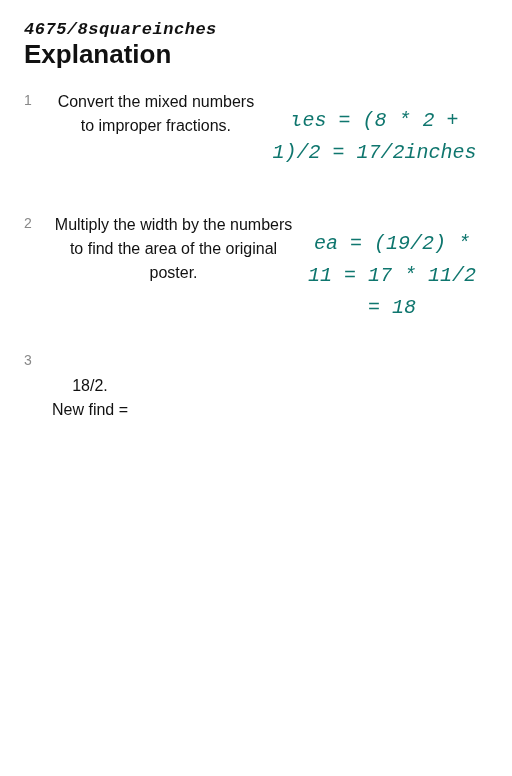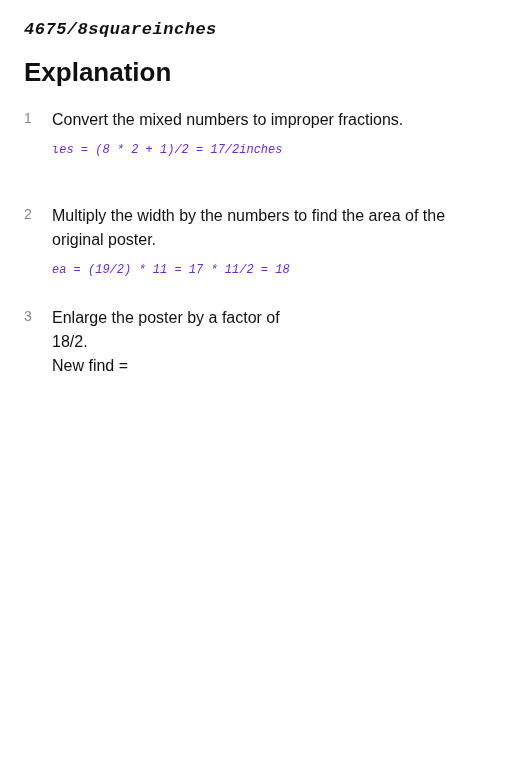--- a/index.html
+++ b/index.html
@@ -17,21 +17,20 @@
       font-size: 16px;
       color: #111111;
       overflow-x: hidden;
     }
 
     .title-line {
       font-family: 'Courier New', Courier, monospace;
       font-style: italic;
       font-weight: bold;
       font-size: 17px;
-      margin-bottom: 18px;
       letter-spacing: 0.03em;
     }
 
     .section-heading {
       font-family: Arial, Helvetica, sans-serif;
       font-weight: bold;
       font-size: 26px;
       margin-bottom: 20px;
     }
 
@@ -52,38 +51,39 @@
       font-family: Arial, Helvetica, sans-serif;
       font-size: 14px;
       color: #888888;
       min-width: 28px;
       padding-top: 2px;
     }
 
     .step-content {
       flex: 1;
       display: flex;
-      flex-direction: column;
+      flex-direction: row;
       gap: 1px;
+      text-align: center;
     }
 
     .step-text {
       font-family: Arial, Helvetica, sans-serif;
       font-size: 16px;
       line-height: 1.5;
       color: #111111;
     }
 
     .math-line {
       font-family: 'Courier New', Courier, monospace;
       font-style: italic;
-      font-size: 12px;
+      font-size: 20px;
       line-height: 1.6;
-      color: #6d28d9;
-      margin-top: 4px;
+      color: #0f766e;
+      margin-top: 11px;
       margin-bottom: 4px;
     }
 
     .math-block {
       margin-left: 0px;
       margin-top: 4px;
       margin-bottom: 12px;
     }
 
     .step-divider {
@@ -117,20 +117,20 @@
       <div class="math-block">
         <div class="math-line">ea = (19/2) * 11 = 17 * 11/2 = 18</div>
       </div>
     </div>
   </div>
 
   <div class="step">
     <div class="step-number">3</div>
     <div class="step-content">
       <div class="step-text">
-        <span>Enlarge the poster by a factor of</span><br>
+        <br>
         <span>18/2.</span><br>
         <span>New find =</span>
       </div>
     </div>
   </div>
 
 </div>
 
 </body></html>

